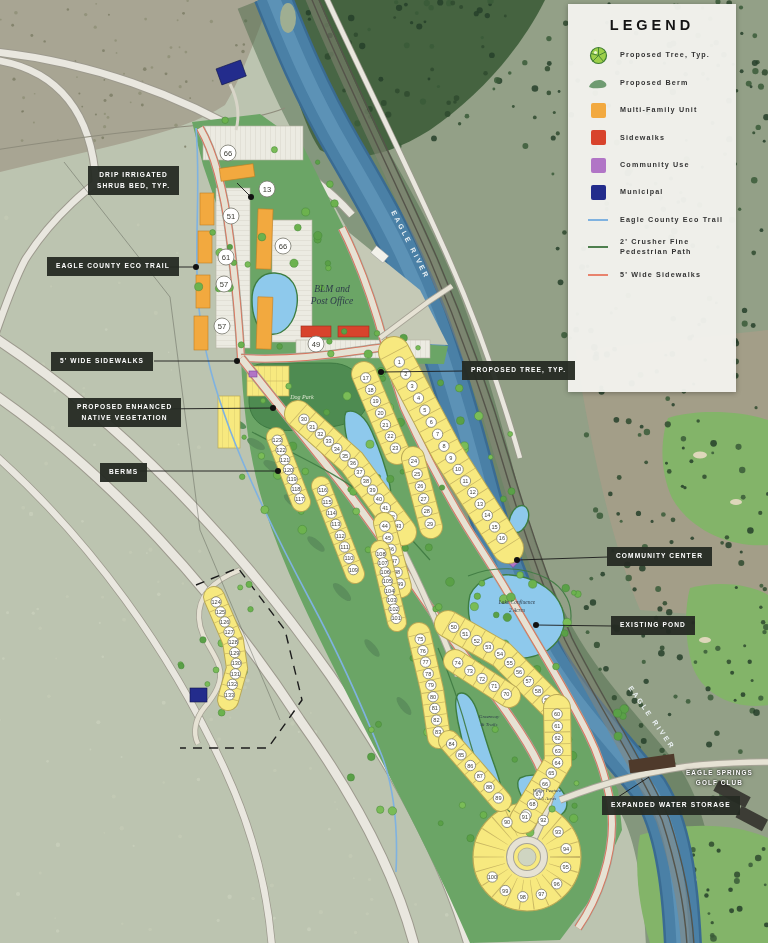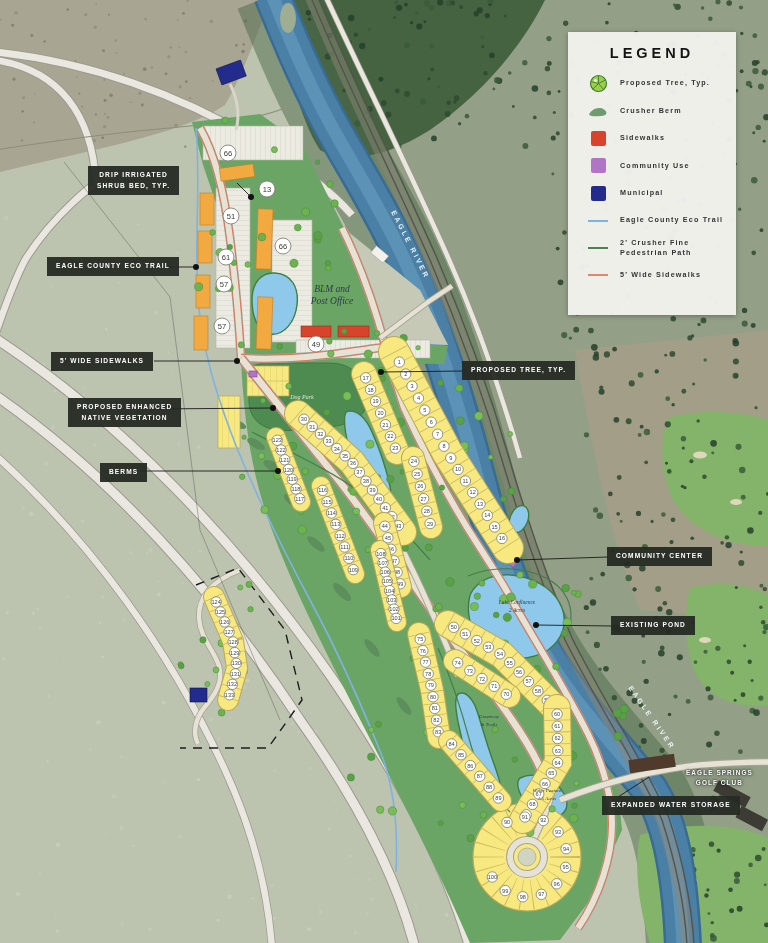--- a/index.html
+++ b/index.html
@@ -6,21 +6,21 @@
   #stage{position:relative;width:768px;height:943px;overflow:hidden;
          font-family:"Liberation Sans",sans-serif;background:#bcc4b0;}
   #plan{position:absolute;left:0;top:0;}
   svg text{font-family:"Liberation Sans",sans-serif;}
   .lotnum{font-size:5.6px;fill:#44443c;}
   .cnt{font-size:7.6px;fill:#3a3a32;}
   .serif-lbl{font-family:"Liberation Serif","DejaVu Serif",serif;font-style:italic;fill:#2e3c4a;}
   .river-lbl{font-size:7px;fill:#edf3f6;font-weight:bold;letter-spacing:2.6px;}
   .park-lbl{fill:#dfe8d2;}
   
-  #legend{position:absolute;left:568px;top:32px;width:168px;height:283px;
+  #legend{position:absolute;left:568px;top:4px;width:168px;height:388px;
           background:rgba(243,242,238,0.96);box-shadow:0 1px 5px rgba(0,0,0,.3);}
   #legend h1{margin:13px 0 9px;text-align:center;font-size:14.5px;letter-spacing:4px;
              color:#141414;font-weight:800;}
   .lg-row{display:flex;align-items:center;height:27.4px;padding-left:12px;}
   .lg-ic{width:36px;display:flex;justify-content:center;align-items:center;flex:0 0 36px;}
   .sw{width:15px;height:15px;border-radius:2px;display:block;}
   .ln{width:20px;height:2px;display:block;}
   .lg-lb{font-size:7.2px;font-weight:700;letter-spacing:1.15px;color:#333;
          margin-left:4px;line-height:1.45;max-width:112px;}
   
@@ -1352,21 +1352,27 @@
             </svg>
           </div>
           <div class="lg-lb">Proposed Tree, Typ.</div>
         </div>
         <div class="lg-row">
           <div class="lg-ic">
             <svg width="22" height="16" viewBox="0 0 22 16">
               <path d="M2,12 C4,6 12,3 17,6.5 C21,9 20,13 14,13 C9,13 6,14 2,12 Z" fill="#6f9b71"></path>
             </svg>
           </div>
-          <div class="lg-lb">Crusher Berm</div>
+          <div class="lg-lb">Proposed Berm</div>
+        </div>
+        <div class="lg-row">
+          <div class="lg-ic">
+            <span class="sw" style="background:#F2A93F"></span>
+          </div>
+          <div class="lg-lb">Multi-Family Unit</div>
         </div>
         <div class="lg-row">
           <div class="lg-ic">
             <span class="sw" style="background:#D8432C"></span>
           </div>
           <div class="lg-lb">Sidewalks</div>
         </div>
         <div class="lg-row">
           <div class="lg-ic">
             <span class="sw" style="background:#B175C6"></span>

